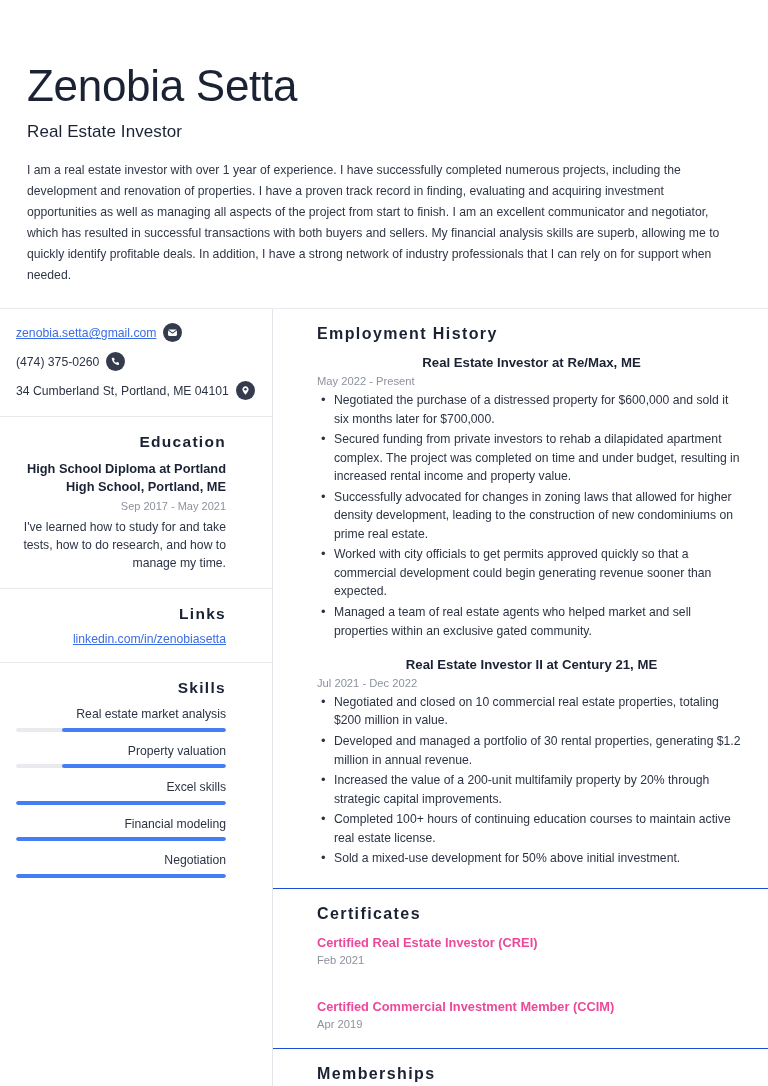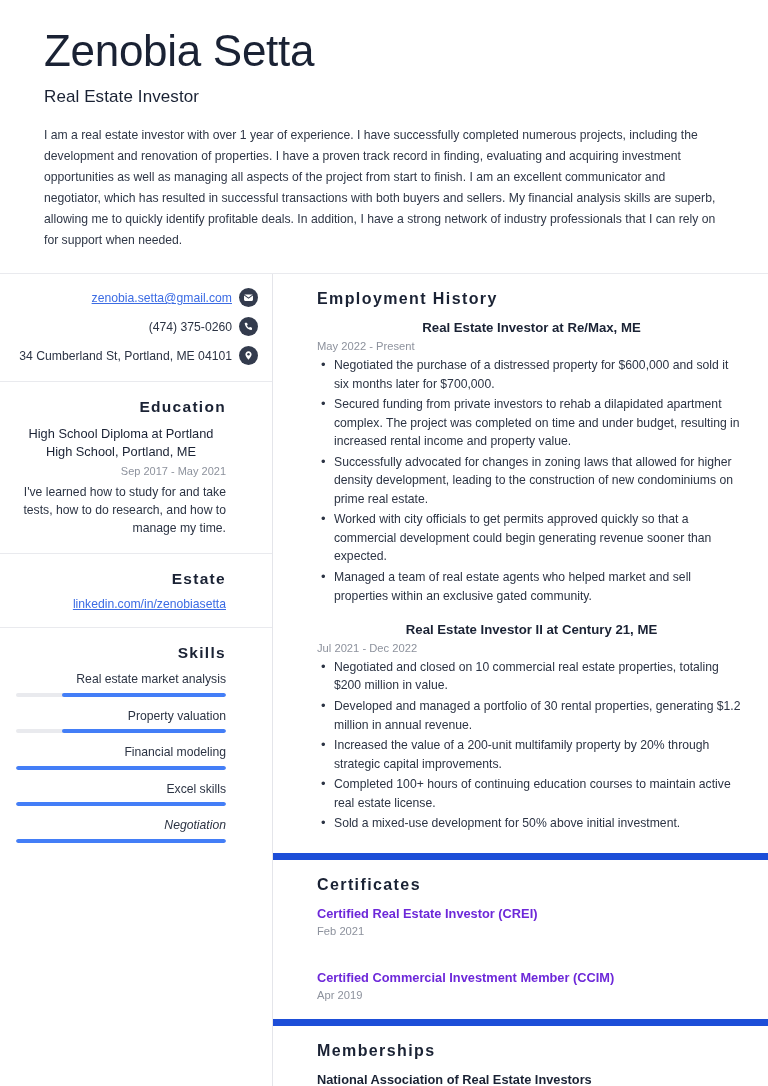--- a/index.html
+++ b/index.html
@@ -19,21 +19,22 @@
     width: 768px;
     min-height: 1086px;
     background: #ffffff;
     position: relative;
     display: flex;
     flex-direction: column;
   }
 
   
   .header {
-    padding: 26px 44px 22px 44px;
+    padding: 26px 44px 22px 27px;
+    margin-top: 35px;
   }
 
   .full-name {
     font-size: 44px;
     font-weight: 300;
     color: #1a2234;
     letter-spacing: -0.3px;
     line-height: 1.12;
     white-space: nowrap;
   }
@@ -95,21 +96,21 @@
     font-weight: 700;
     color: #1a2234;
     letter-spacing: 1.3px;
     margin-bottom: 9px;
   }
 
   
   .contact-row {
     display: flex;
     align-items: flex-start;
-    justify-content: flex-end;
+    justify-content: flex-start;
     gap: 7px;
     margin-bottom: 9px;
   }
   .contact-row:last-child { margin-bottom: 0; }
 
   .contact-text {
     font-size: 12.2px;
     line-height: 1.45;
     color: #2c3444;
     text-align: right;
@@ -129,24 +130,23 @@
     flex: 0 0 19px;
     display: flex;
     align-items: center;
     justify-content: center;
   }
   .ic svg { display: block; }
 
   
   .edu-title {
     font-size: 12.8px;
-    font-weight: 400;
+    font-weight: 700;
     color: #1a2234;
     line-height: 1.42;
-    text-align: center;
   }
   .edu-date {
     font-size: 11px;
     color: #8d929d;
     margin-top: 3px;
   }
   .edu-desc {
     font-size: 12.2px;
     line-height: 1.5;
     color: #2c3444;
@@ -158,21 +158,21 @@
     font-size: 12.2px;
     color: #3c6ce4;
     text-decoration: underline;
     display: block;
   }
 
   
   .skill {
     margin-bottom: 11px;
   }
-  .skill:last-child { margin-bottom: 6px; font-style: italic; }
+  .skill:last-child { margin-bottom: 6px; }
 
   .skill-label {
     font-size: 12.2px;
     color: #2c3444;
     line-height: 1.35;
     margin-bottom: 5px;
   }
 
   .skill-bar {
     height: 4px;
@@ -185,21 +185,21 @@
 
   .skill-fill {
     height: 100%;
     background: #437ef7;
     border-radius: 2px;
   }
 
   
   .main-block {
     padding: 16px 22px 18px 44px;
-    border-bottom: 7px solid #1d4ed8;
+    border-bottom: 1px solid #1d4ed8;
   }
   .main-block.last { border-bottom: none; }
 
   .main-heading {
     font-size: 16px;
     font-weight: 700;
     color: #1a2234;
     letter-spacing: 1.4px;
     margin-bottom: 11px;
   }
@@ -245,21 +245,21 @@
     color: #2c3444;
     font-size: 13px;
   }
 
   .cert { margin-bottom: 13px; }
   .cert:last-child { margin-bottom: 0; margin-top: 32px; }
 
   .cert-name {
     font-size: 12.8px;
     font-weight: 700;
-    color: #6d28d9;
+    color: #ec4899;
     line-height: 1.35;
   }
   .cert-date {
     font-size: 11.2px;
     color: #8d929d;
     margin-top: 3px;
   }
 
   .member {
     font-size: 12.8px;
@@ -325,21 +325,21 @@
       <section class="side-block">
         <div class="side-heading">Education</div>
         <div>
           <div class="edu-title">High School Diploma at Portland High School, Portland, ME</div>
           <div class="edu-date">Sep 2017 - May 2021</div>
           <div class="edu-desc">I've learned how to study for and take tests, how to do research, and how to manage my time.</div>
         </div>
       </section>
 
       <section class="side-block">
-        <div class="side-heading">Estate</div>
+        <div class="side-heading">Links</div>
         <a href="#" class="link-item">linkedin.com/in/zenobiasetta</a>
       </section>
 
       <section class="side-block last">
         <div class="side-heading">Skills</div>
 
 
         <div class="skill">
           <div class="skill-label">Real estate market analysis</div>
           <div class="skill-bar">
@@ -349,28 +349,28 @@
 
         <div class="skill">
           <div class="skill-label">Property valuation</div>
           <div class="skill-bar">
             <div class="skill-fill" style="width: 78%;"></div>
           </div>
         </div>
 
 
         <div class="skill">
-          <div class="skill-label">Financial modeling</div>
+          <div class="skill-label">Excel skills</div>
           <div class="skill-bar">
             <div class="skill-fill" style="width: 100%;"></div>
           </div>
         </div>
 
         <div class="skill">
-          <div class="skill-label">Excel skills</div>
+          <div class="skill-label">Financial modeling</div>
           <div class="skill-bar">
             <div class="skill-fill" style="width: 100%;"></div>
           </div>
         </div>
 
         <div class="skill">
           <div class="skill-label">Negotiation</div>
           <div class="skill-bar">
             <div class="skill-fill" style="width: 100%;"></div>
           </div>

